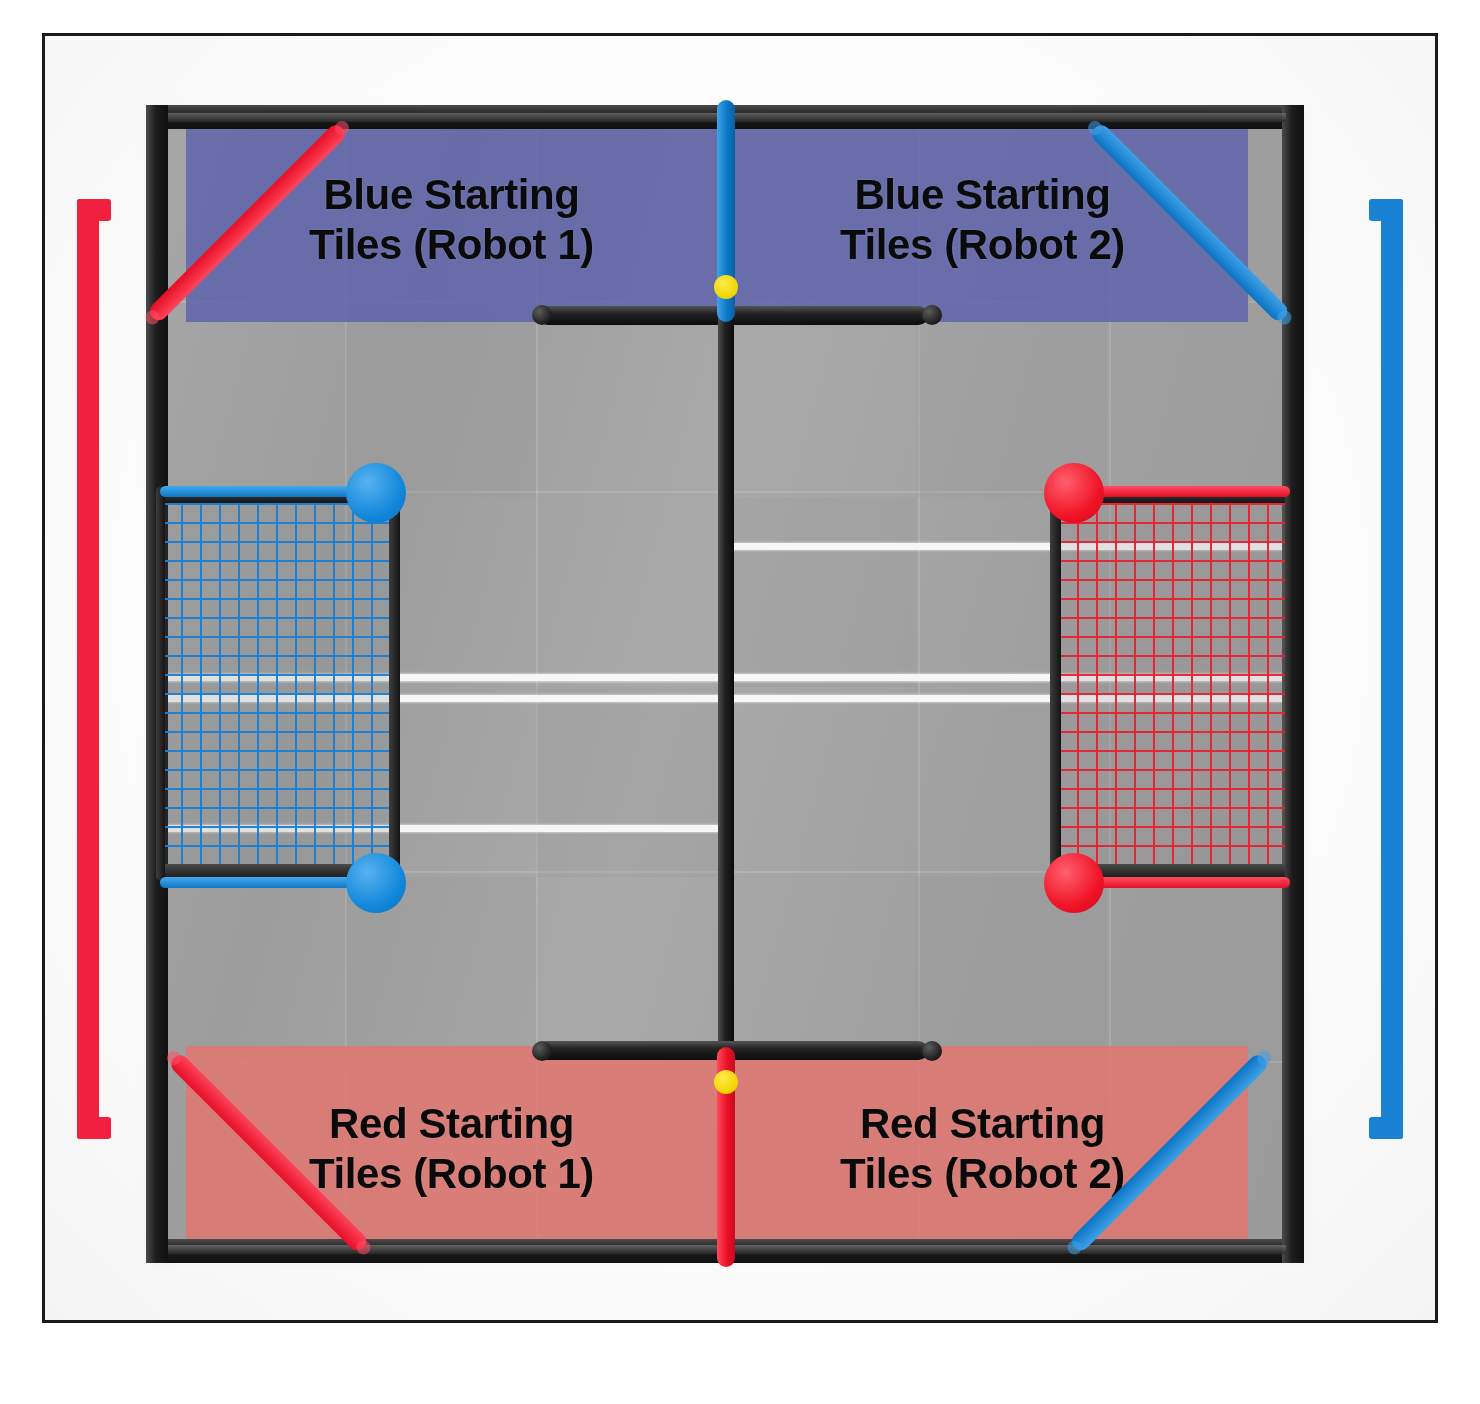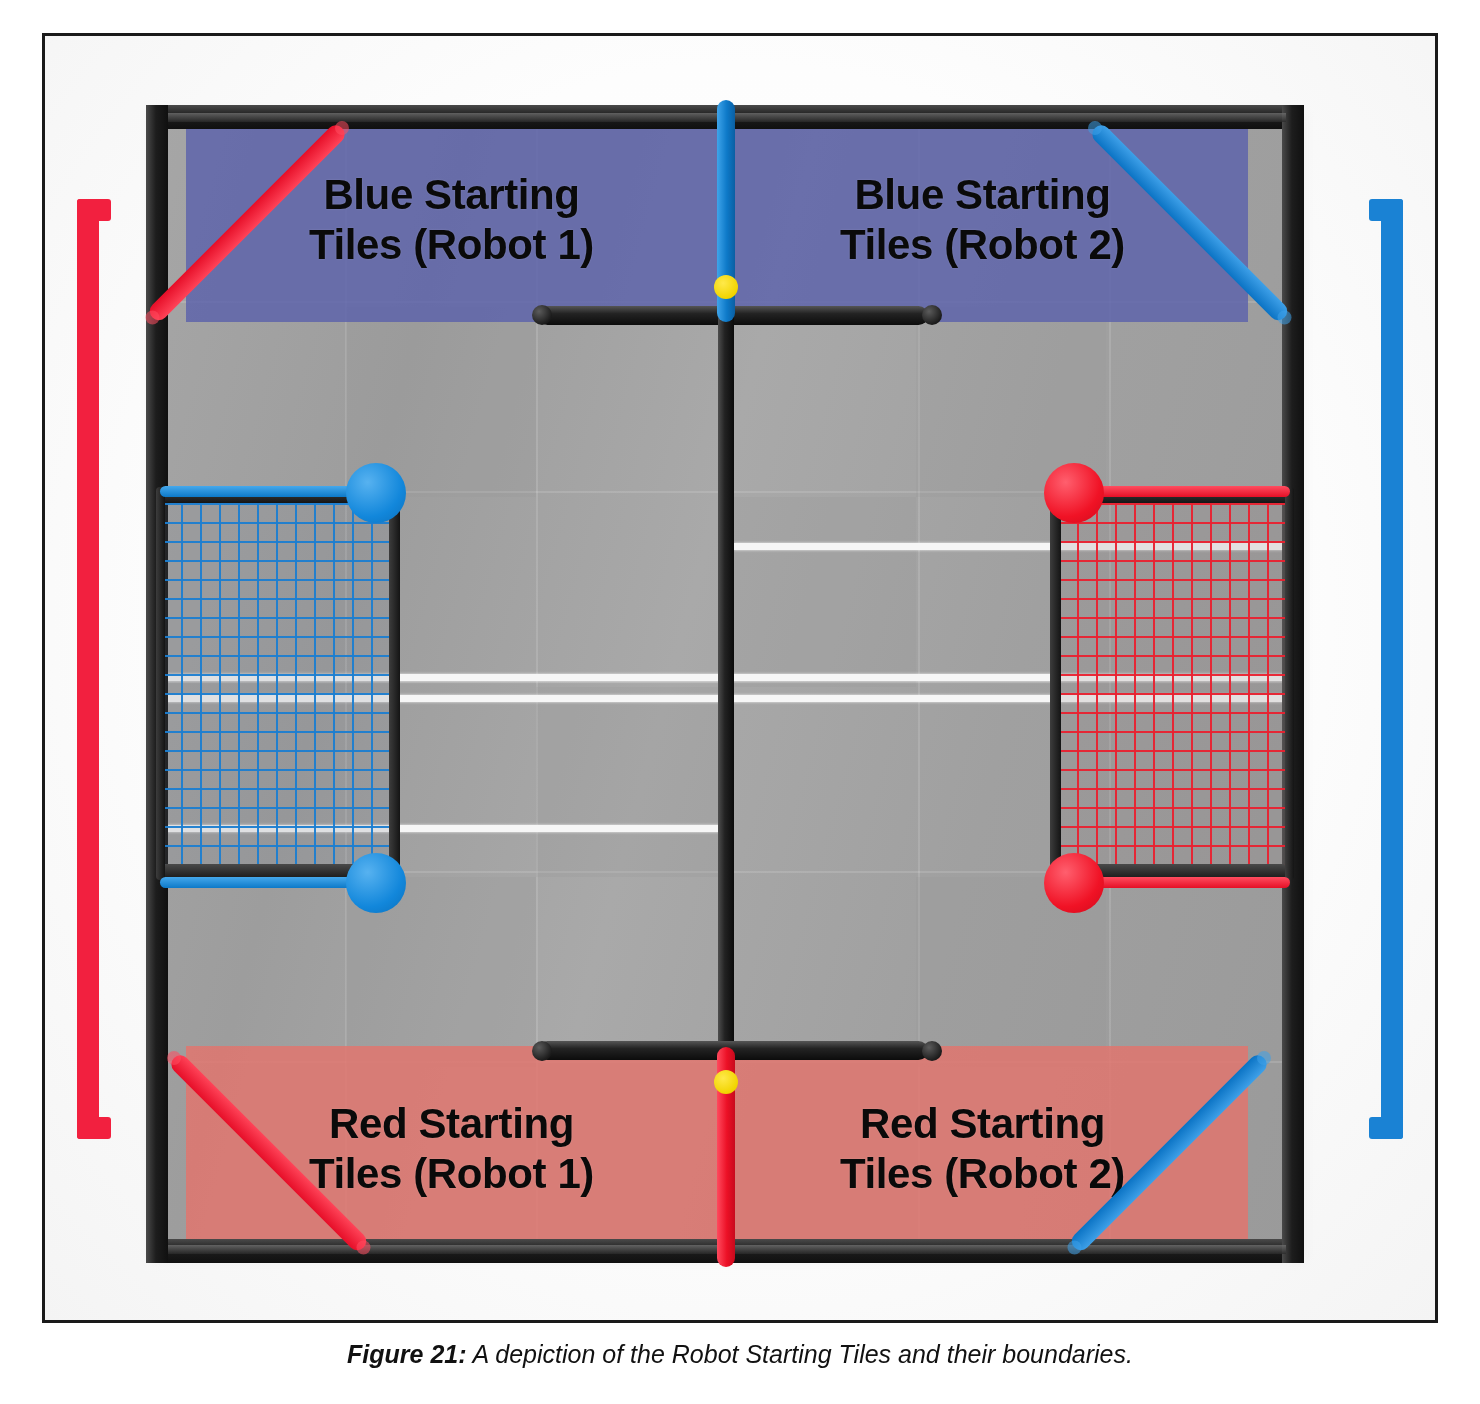--- a/index.html
+++ b/index.html
@@ -252,17 +252,14 @@
         <div class="goal-frame" style="right:-6px;top:-14px;width:9px;height:393px;"></div>
       </div>
       <div class="goal-arm red" style="left:932px;top:381px;width:212px;"></div>
       <div class="goal-arm red" style="left:932px;top:772px;width:212px;"></div>
       <div class="post red" style="left:898px;top:358px;width:60px;height:60px;"></div>
       <div class="post red" style="left:898px;top:748px;width:60px;height:60px;"></div>
 
     </div>
   </div>
 
-  <div id="caption">
-    <span class="cap-label">Figure 21:</span><span class="cap-text"> A depiction of the Robot Starting Tiles and their boundaries.</span>
-  </div>
 
 </div>
 
 </body></html>

